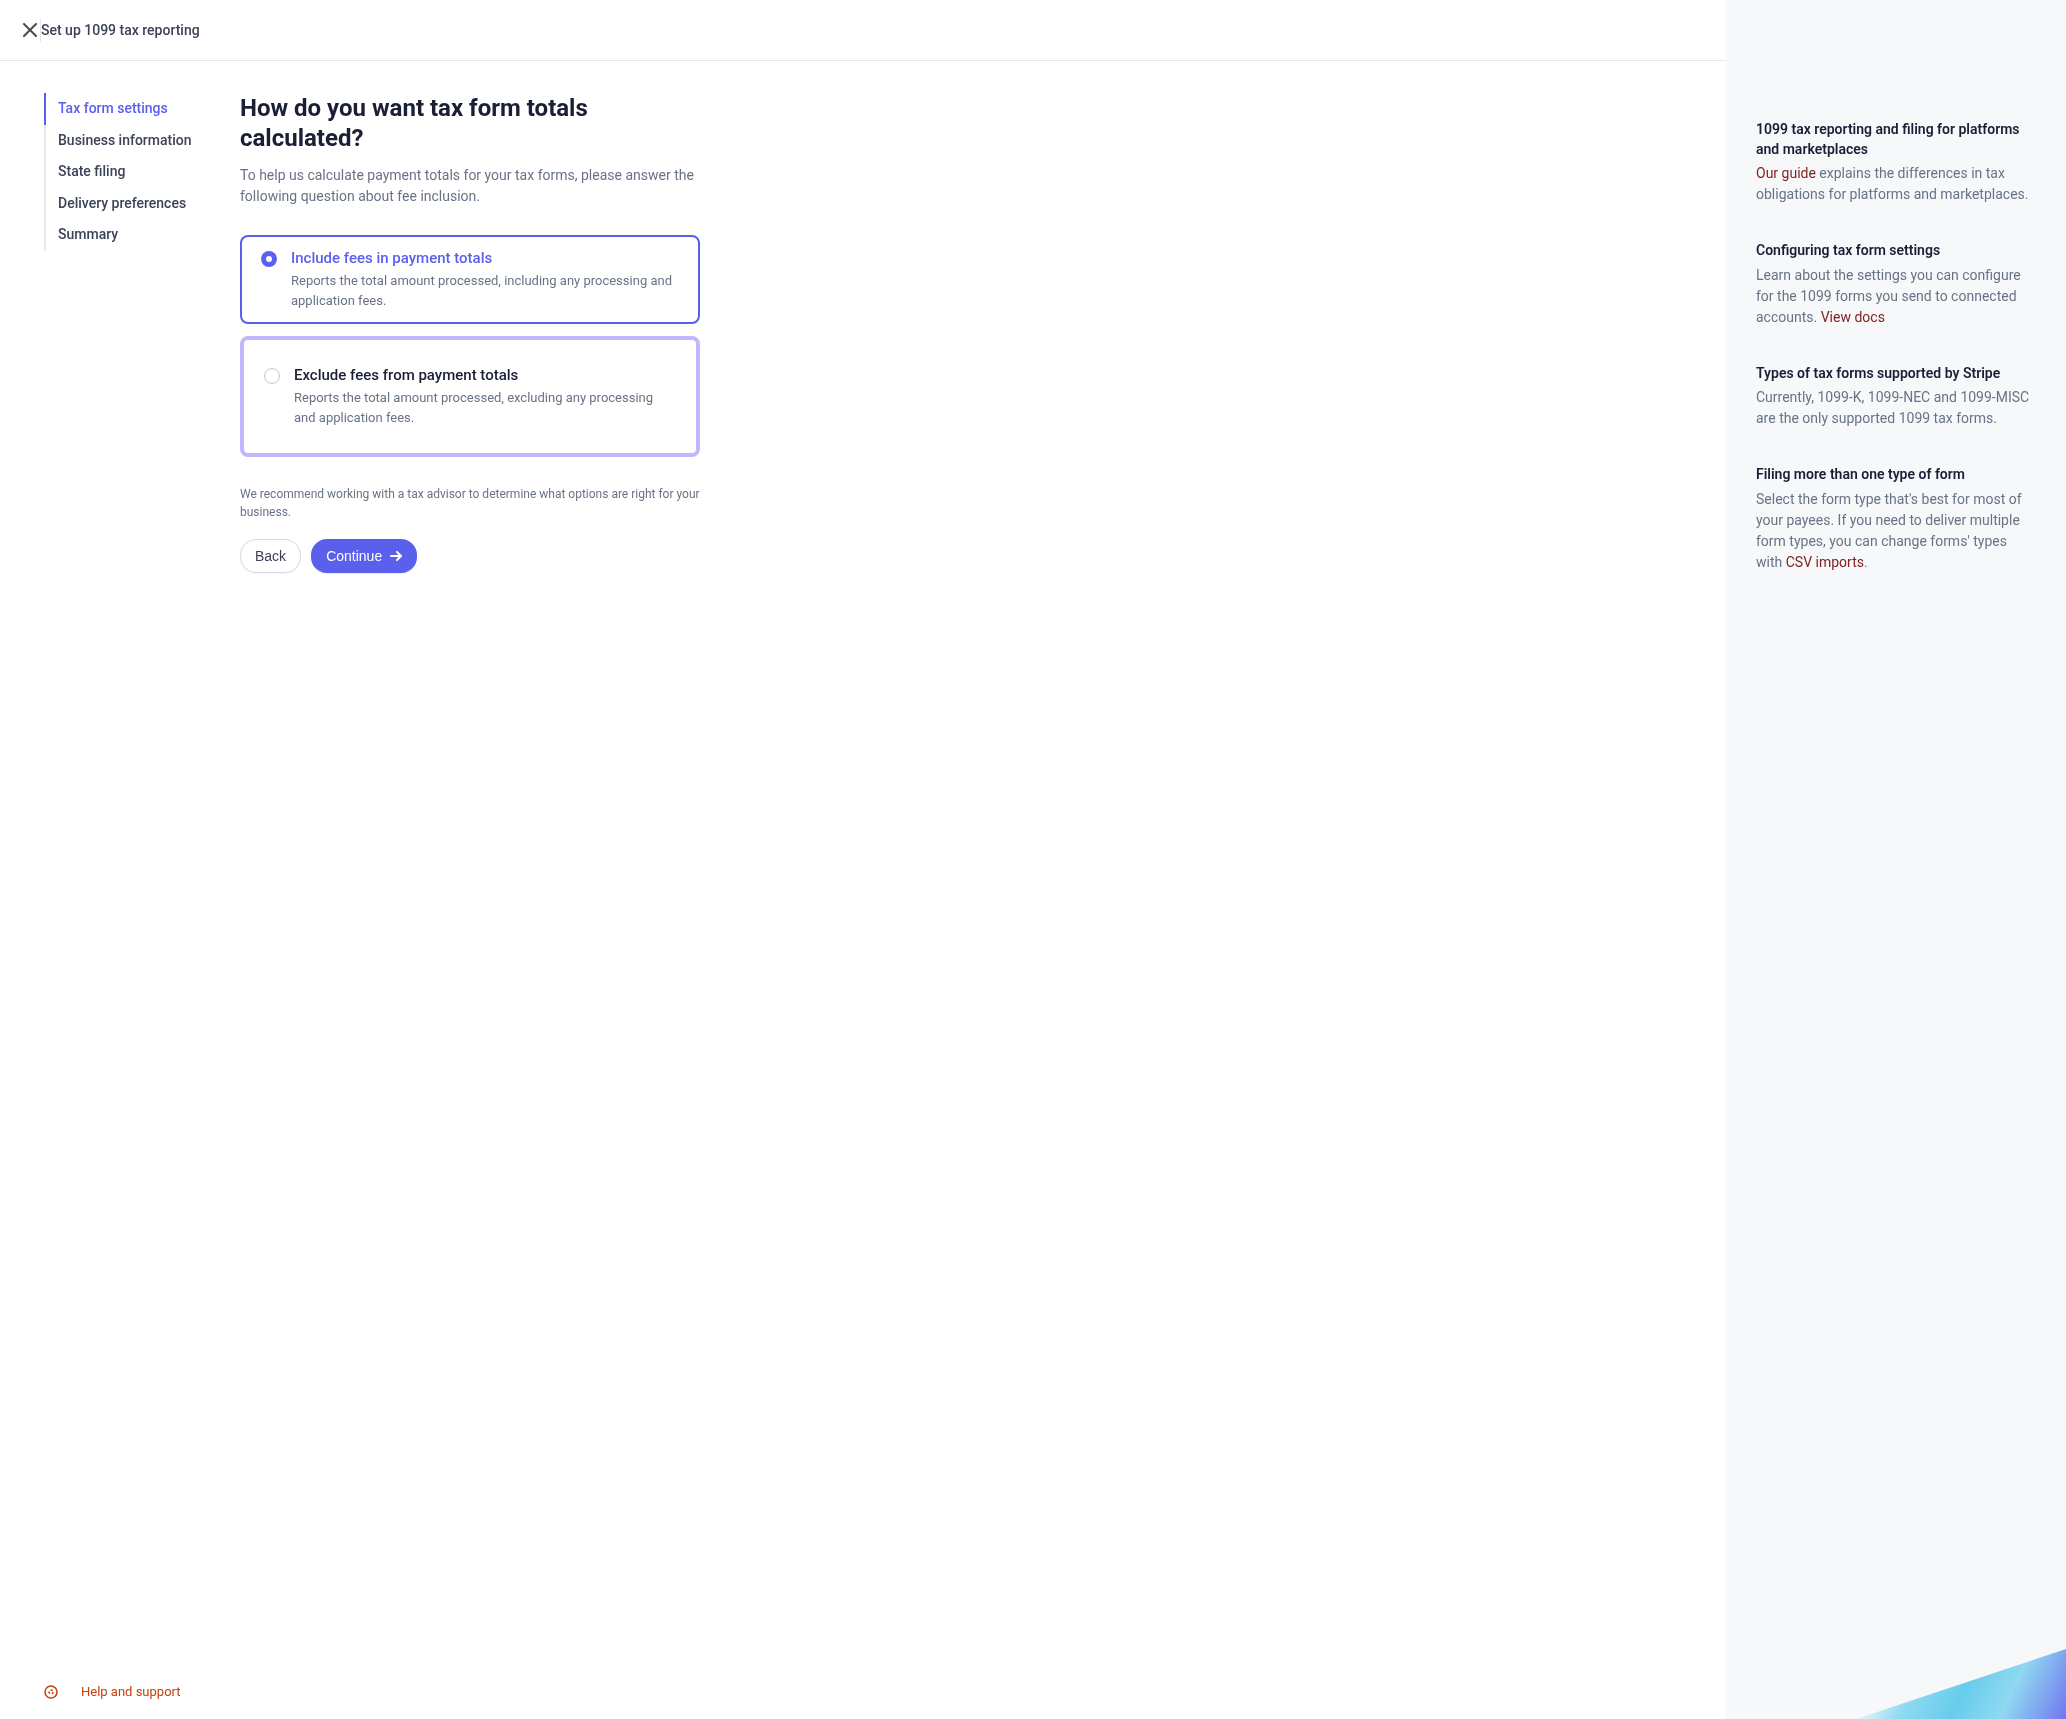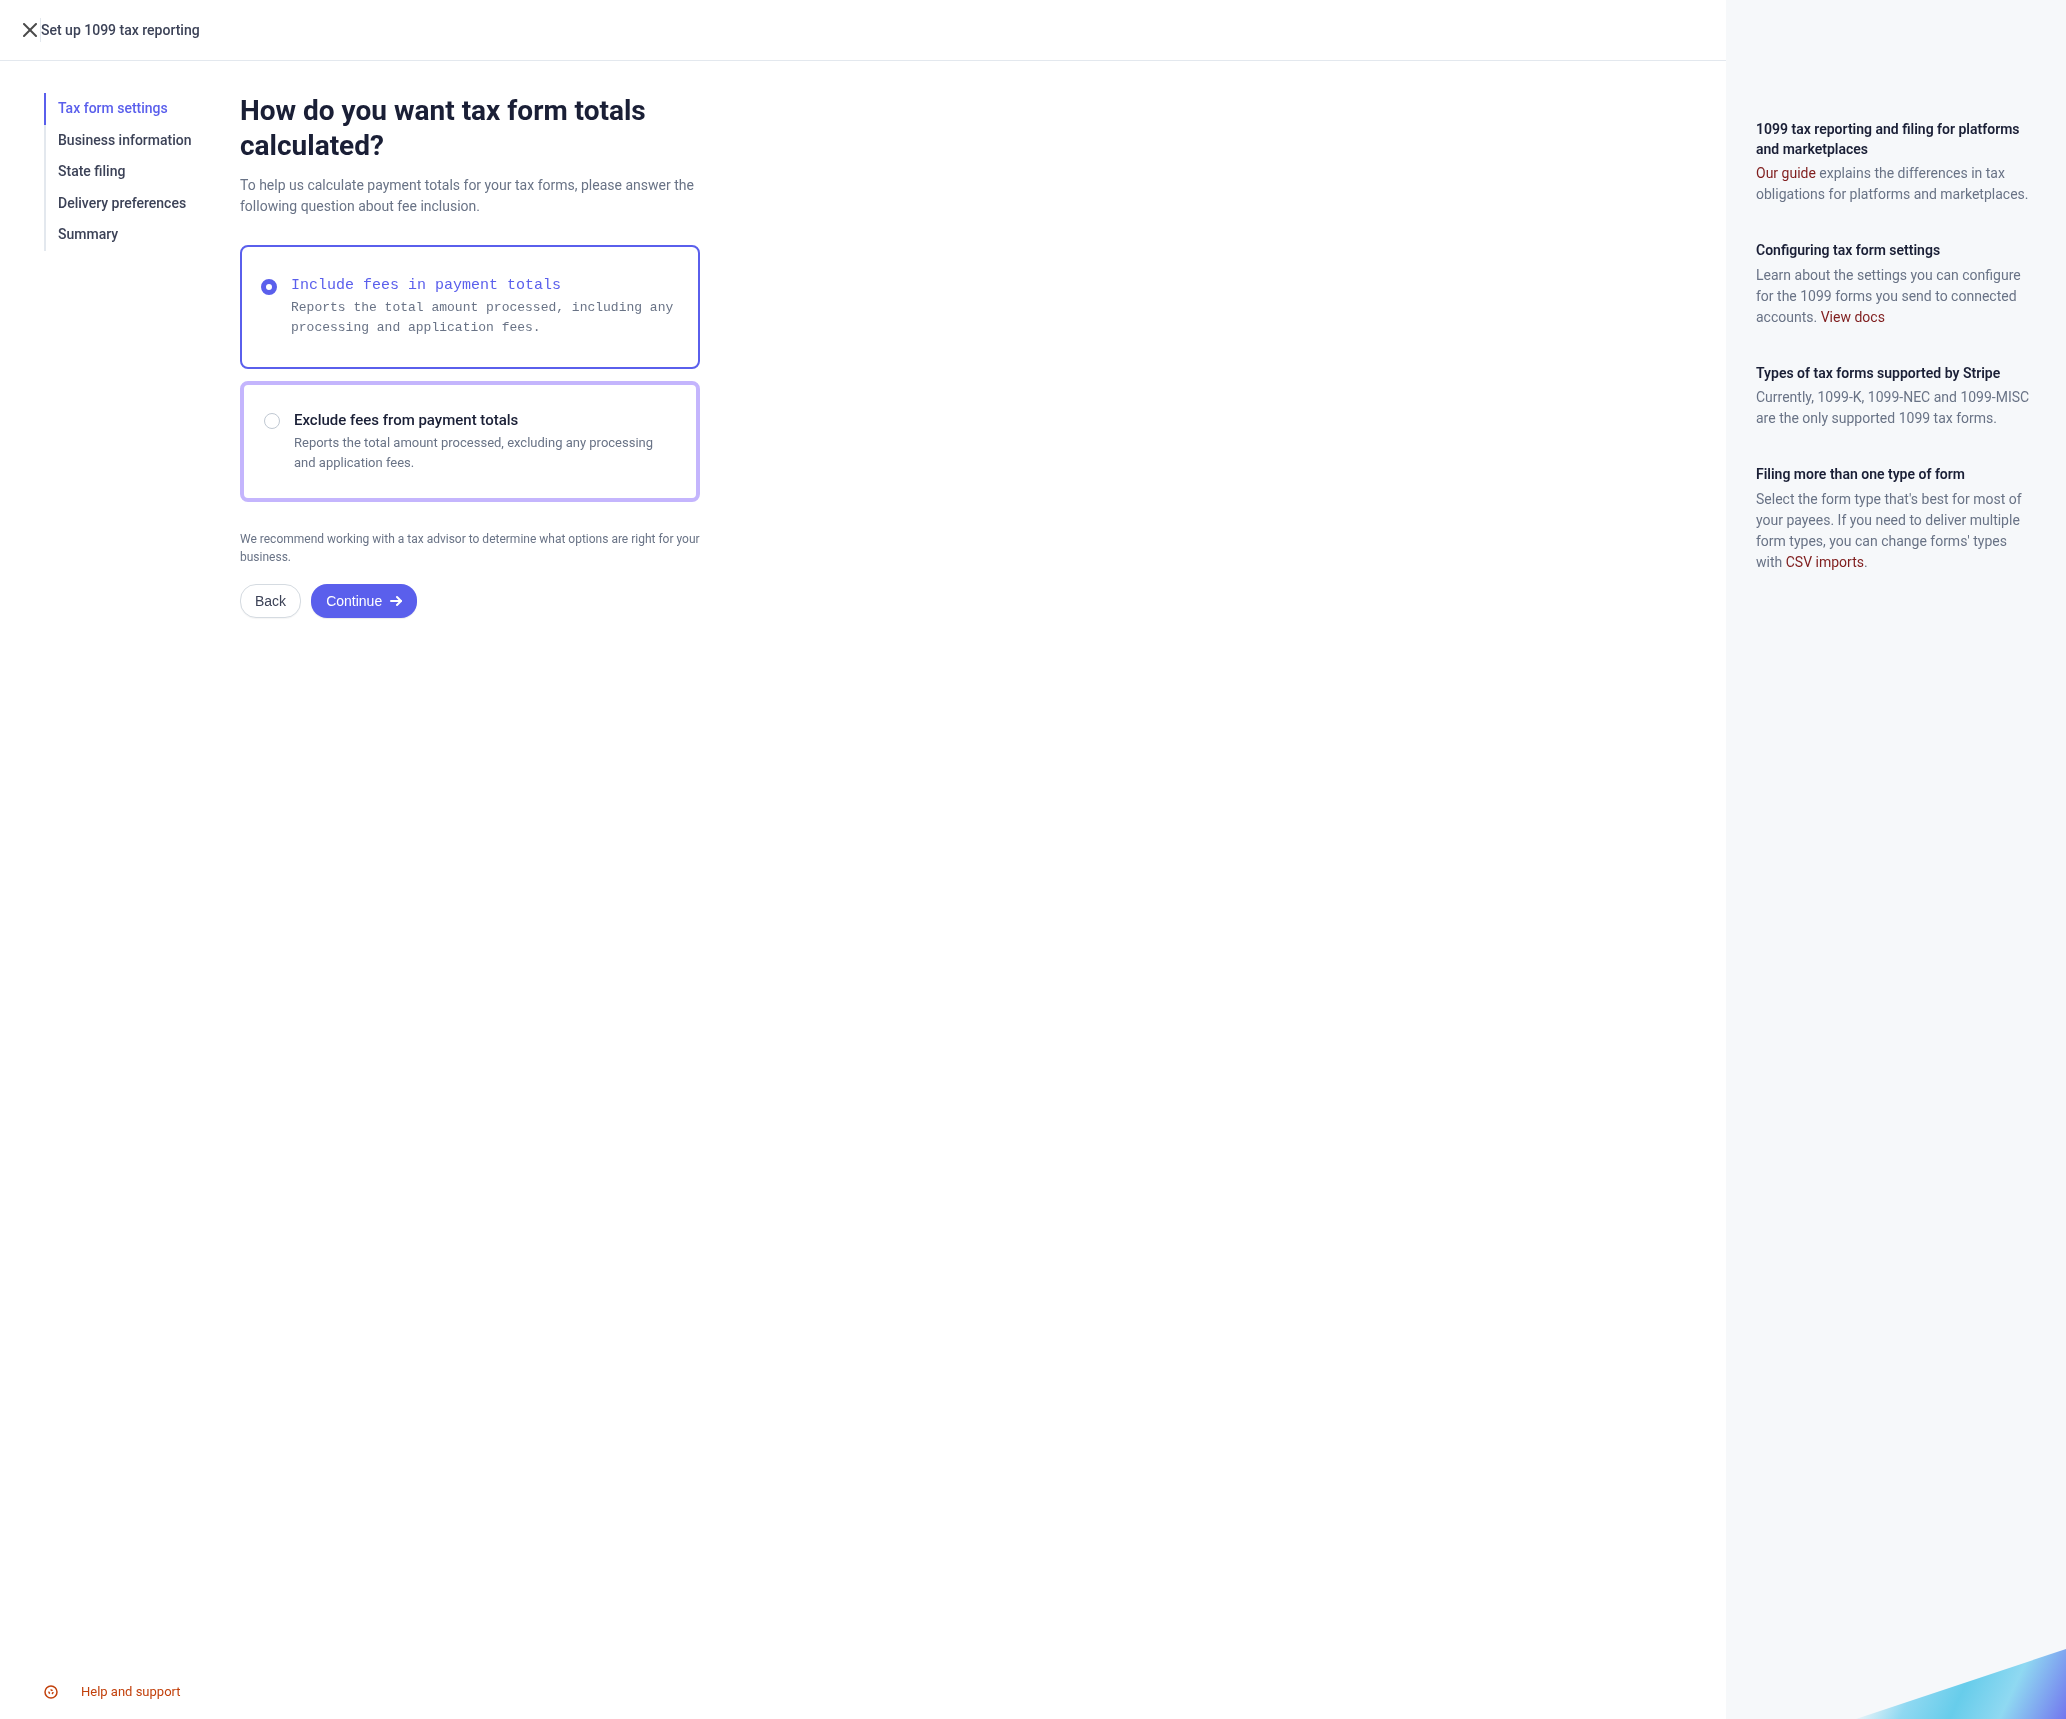--- a/index.html
+++ b/index.html
@@ -82,21 +82,21 @@
     }
     .nav-wrapper {
       border-left: 2px solid #e3e8ee;
     }
     .main-content {
       flex: 1;
       padding: 0 40px 0 20px;
       max-width: 520px;
     }
     .main-title {
-      font-size: 28px;
+      font-size: 24px;
       font-weight: 700;
       color: #1a1f36;
       margin-bottom: 12px;
       line-height: 1.25;
     }
     .main-subtitle {
       font-size: 14px;
       color: #697386;
       line-height: 1.5;
       margin-bottom: 28px;
@@ -106,22 +106,21 @@
       border-radius: 8px;
       padding: 26px 20px;
       margin-bottom: 12px;
       display: flex;
       gap: 14px;
       cursor: pointer;
       background: #ffffff;
     }
     .option-card.selected {
       border: 2px solid #5a5fec;
-      padding: 30px 19px;
-      font-family: Liberation Mono, monospace;
+      padding: 12px 19px;
     }
     .radio-outer {
       width: 16px;
       height: 16px;
       border: 1px solid #c0c8d2;
       border-radius: 50%;
       flex-shrink: 0;
       margin-top: 2px;
       display: flex;
       align-items: center;

